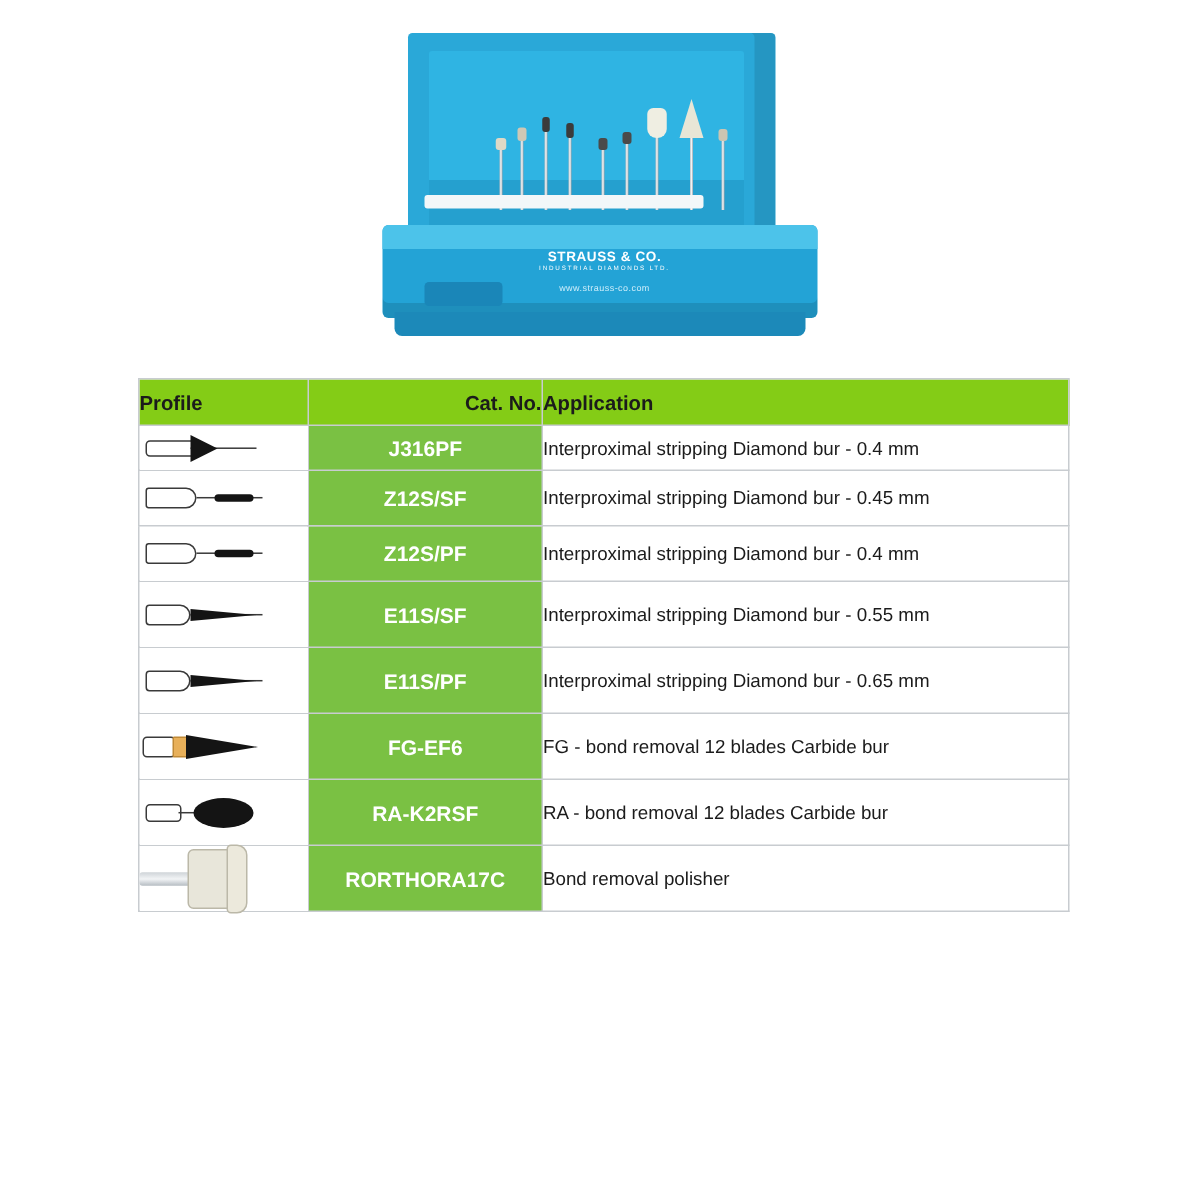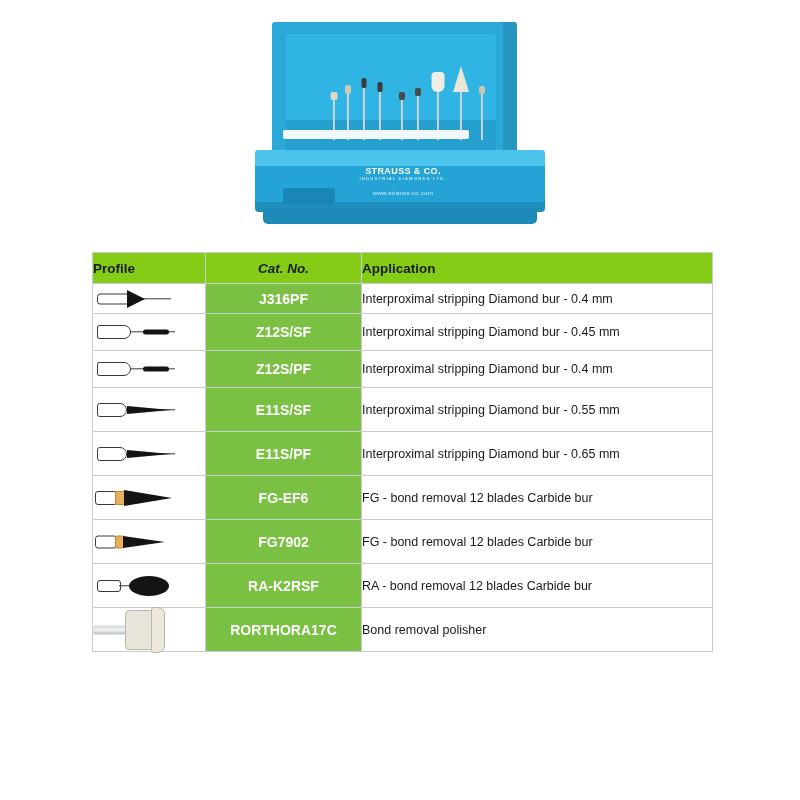--- a/index.html
+++ b/index.html
@@ -189,21 +189,21 @@
   thead th {
     background: #84cc16;
     height: 30px;
     font-size: 13.5px;
     font-weight: bold;
     color: #1b1b1b;
     text-align: left;
     padding-left: 10px;
   }
   th.col-profile { width: 112px; }
-  th.col-cat { width: 155px; text-align: center; padding-left: 0; font-style: italic; }
+  th.col-cat { width: 155px; text-align: right; padding-left: 0; }
   th.col-app { width: 350px; }
 
   td.profile-cell {
     width: 112px;
     background: #ffffff;
     position: relative;
     padding: 0;
   }
   td.cat-cell {
     width: 155px;
@@ -425,31 +425,20 @@
             <div class="glyph">
               <div class="gl" style="left:2px; transform:translateY(-50%); width:22px; height:14px; border:1.2px solid #3a3a3a; border-radius:3px; box-sizing:border-box; background:#fff;"></div>
               <div class="gl band-tan" style="left:22px; width:10px; height:14px; border-radius:1px;"></div>
               <div class="gl" style="left:31px; transform:translateY(-50%); width:0;height:0;border-top:8px solid transparent;border-bottom:8px solid transparent;border-left:48px solid #141414;"></div>
             </div>
           </td>
           <td class="cat-cell">FG-EF6</td>
           <td class="app-cell">FG - bond removal 12 blades Carbide bur</td>
         </tr>
 
-        <tr class="row-h-lg">
-          <td class="profile-cell">
-            <div class="glyph">
-              <div class="gl" style="left:2px; transform:translateY(-50%); width:22px; height:13px; border:1.2px solid #3a3a3a; border-radius:3px; box-sizing:border-box; background:#fff;"></div>
-              <div class="gl band-tan" style="left:22px; width:9px; height:13px; border-radius:1px;"></div>
-              <div class="gl" style="left:30px; transform:translateY(-50%); width:0;height:0;border-top:6.5px solid transparent;border-bottom:6.5px solid transparent;border-left:42px solid #141414;"></div>
-            </div>
-          </td>
-          <td class="cat-cell">FG7902</td>
-          <td class="app-cell">FG - bond removal 12 blades Carbide bur</td>
-        </tr>
 
 
 
         <tr class="row-h-lg">
           <td class="profile-cell">
             <div class="glyph">
               <div class="gl" style="left:4px; transform:translateY(-50%); width:24px; height:12px; border:1.2px solid #3a3a3a; border-radius:3px; box-sizing:border-box; background:#fff;"></div>
               <div class="gl shank-line" style="left:26px; width:14px;"></div>
               <div class="gl oval-black" style="left:36px; width:40px; height:20px;"></div>
             </div>

